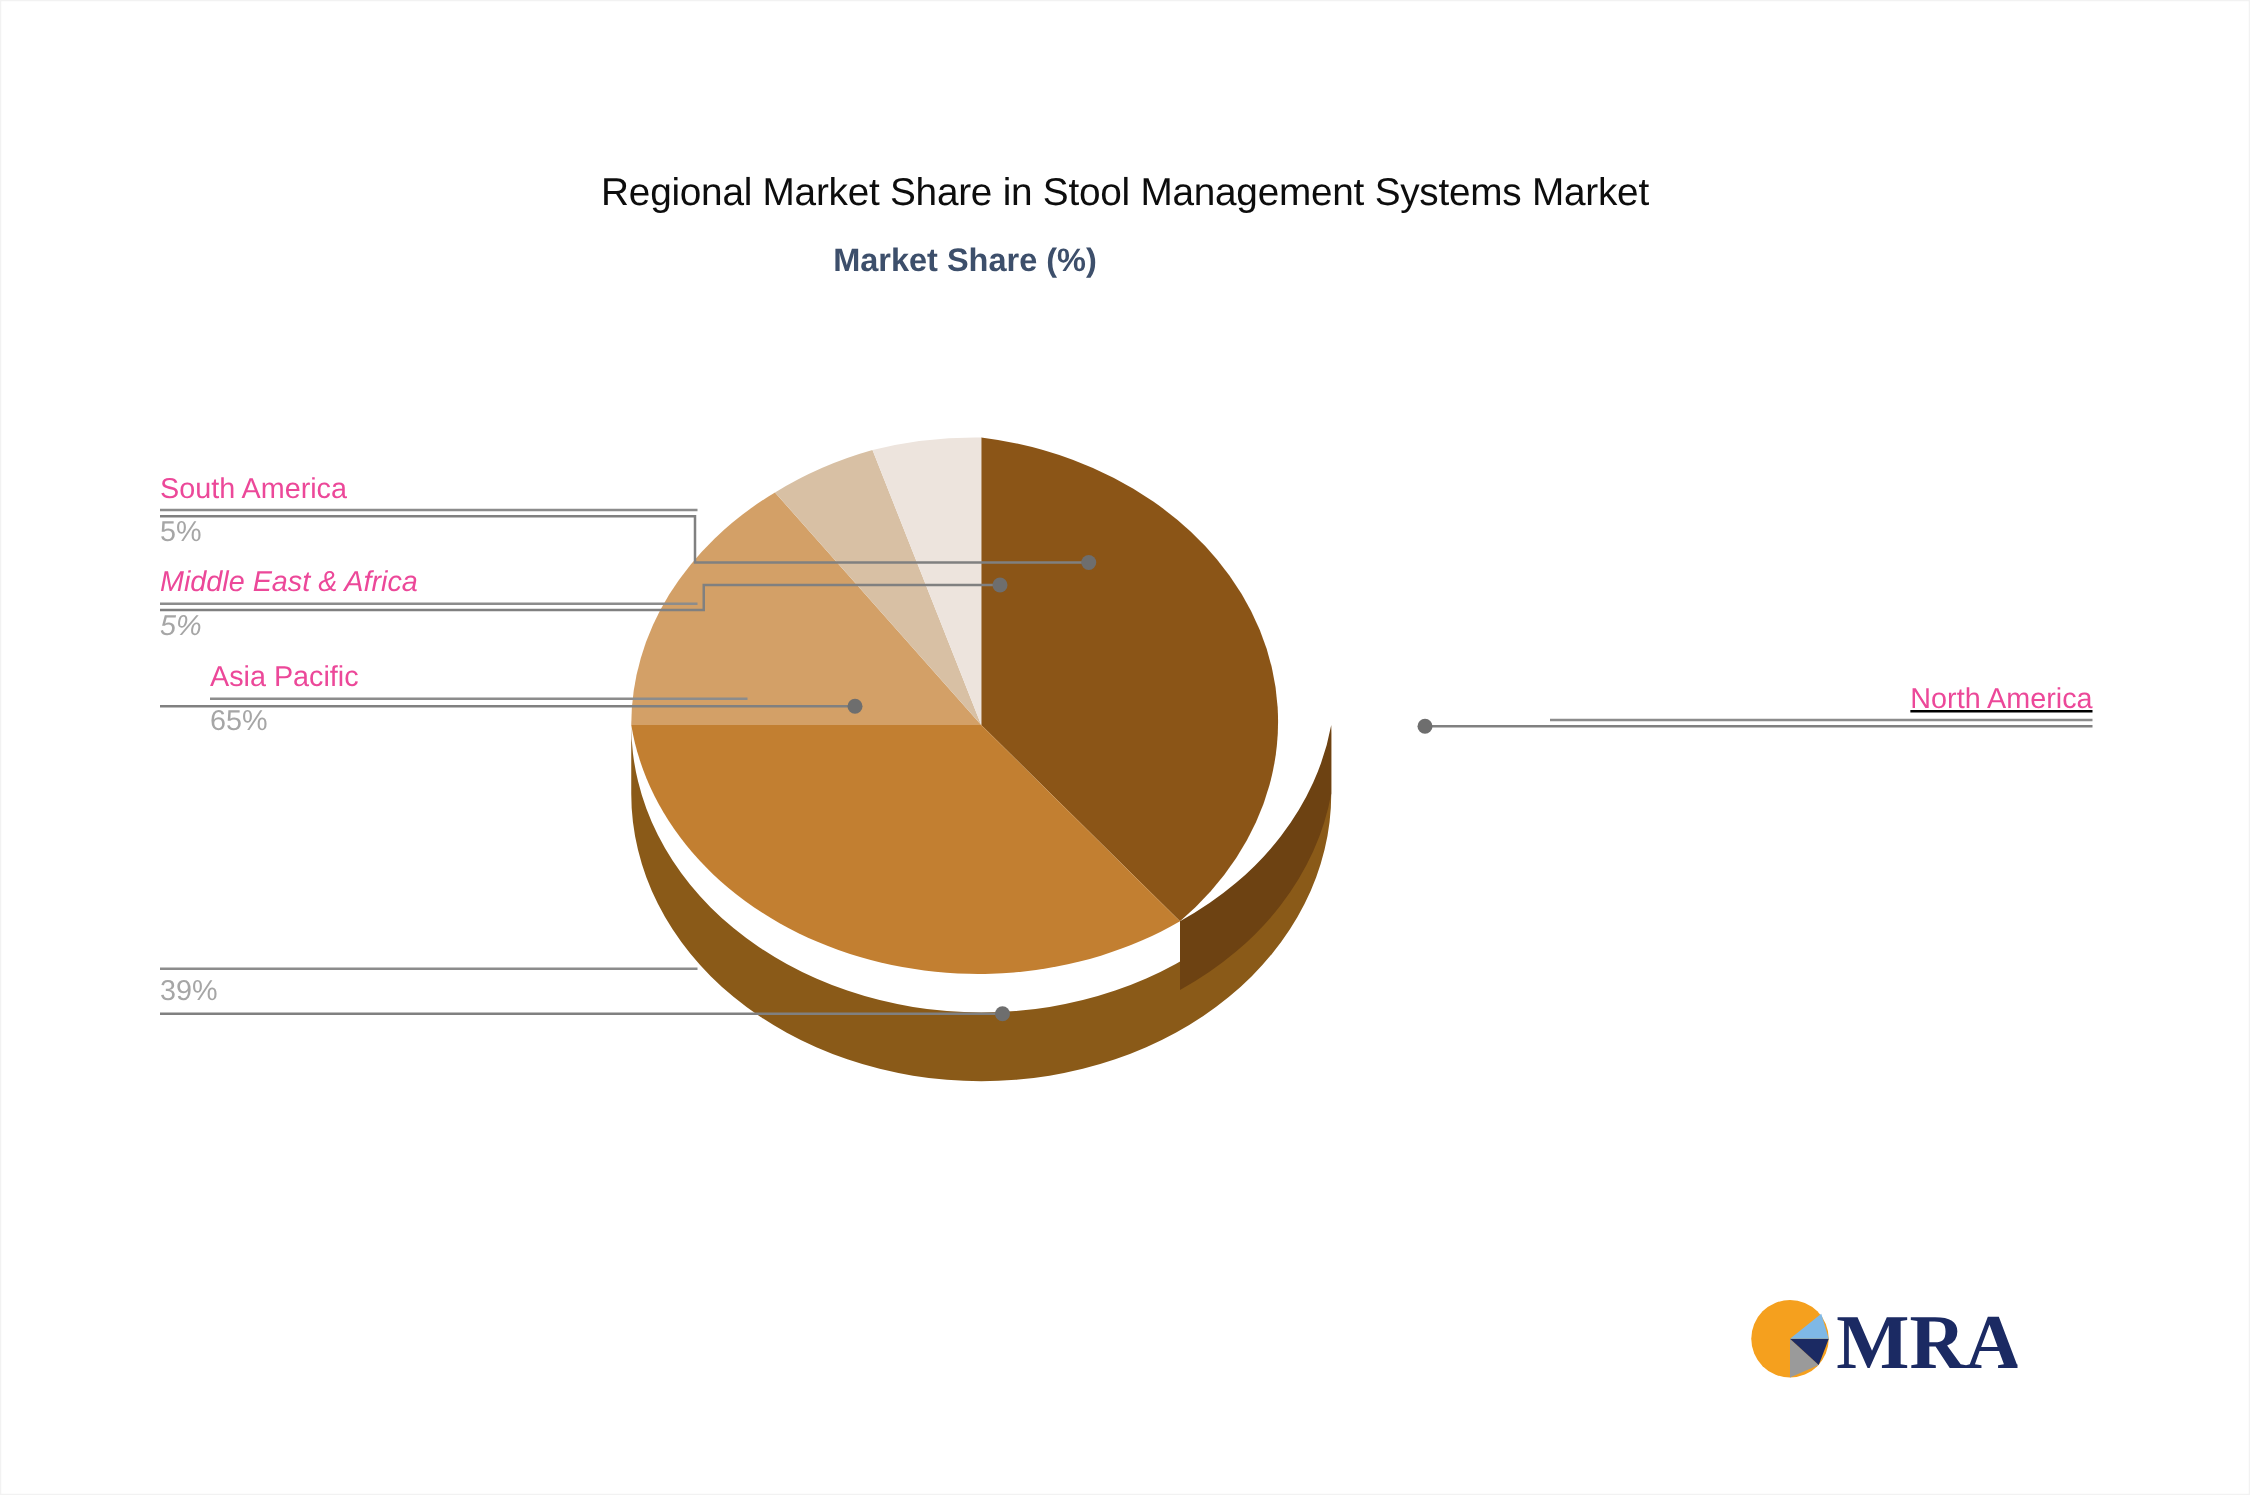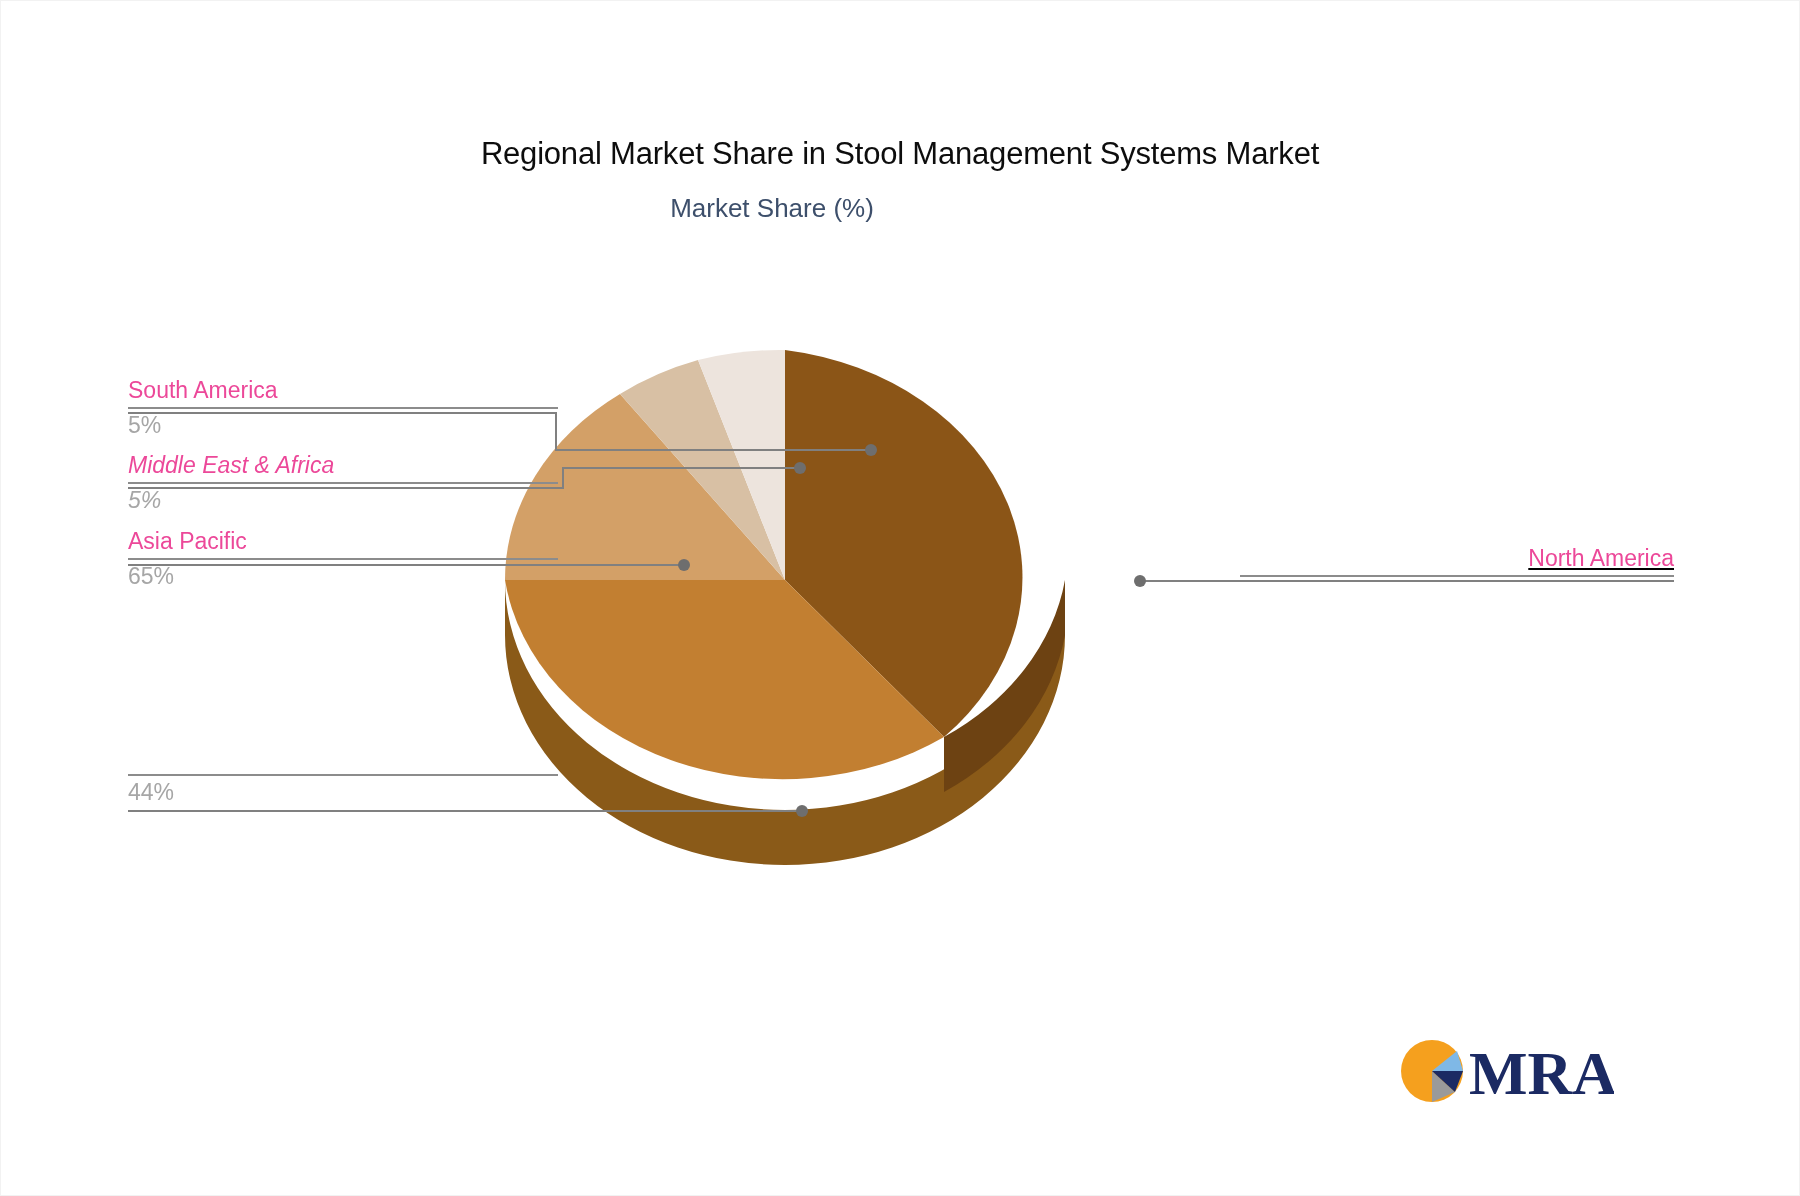--- a/index.html
+++ b/index.html
@@ -37,21 +37,21 @@
     color: #0d0d0d;
     letter-spacing: -0.2px;
     white-space: nowrap;
   }
   #subtitle {
     position: absolute;
     left: 0; top: 193px;
     width: 1544px;
     text-align: center;
     font-size: 26px;
-    font-weight: normal;
+    font-weight: bold;
     color: #3d4f6b;
     white-space: nowrap;
   }
 
   
   #pie-svg {
     position: absolute;
     left: 0; top: 0;
     width: 1800px;
     height: 1196px;
@@ -77,21 +77,21 @@
     font-size: 23px;
     color: #a6a6a6;
     line-height: 30px;
     white-space: nowrap;
   }
   .callout.left { text-align: left; left: 128px; }
   .callout.right { text-align: right; left: 1240px; width: 434px; }
 
   #callout-south-america    { top: 375px; }
   #callout-middle-east      { top: 450px; font-style: italic; }
-  #callout-asia-pacific     { top: 526px; }
+  #callout-asia-pacific     { top: 526px; margin-left: 40px; }
   #callout-europe           { top: 772px; }
   #callout-north-america    { top: 543px; text-decoration: underline; }
 
   
   #logo {
     position: absolute;
     left: 1399px;
     top: 1032px;
     width: 215px;
     height: 78px;
@@ -166,21 +166,21 @@
   </div>
 
   <div class="callout left" id="callout-asia-pacific">
     <div class="cl-name">Asia Pacific</div>
     <div class="cl-rule"></div>
     <div class="cl-value">65%</div>
   </div>
 
   <div class="callout left" id="callout-europe">
     <div class="cl-rule"></div>
-    <div class="cl-value">44%</div>
+    <div class="cl-value">39%</div>
   </div>
 
   <div class="callout right" id="callout-north-america">
     <div class="cl-name">North America</div>
     <div class="cl-rule"></div>
   </div>
 
   <div id="logo">
     <svg width="215" height="78" viewBox="0 0 215 78">
 

